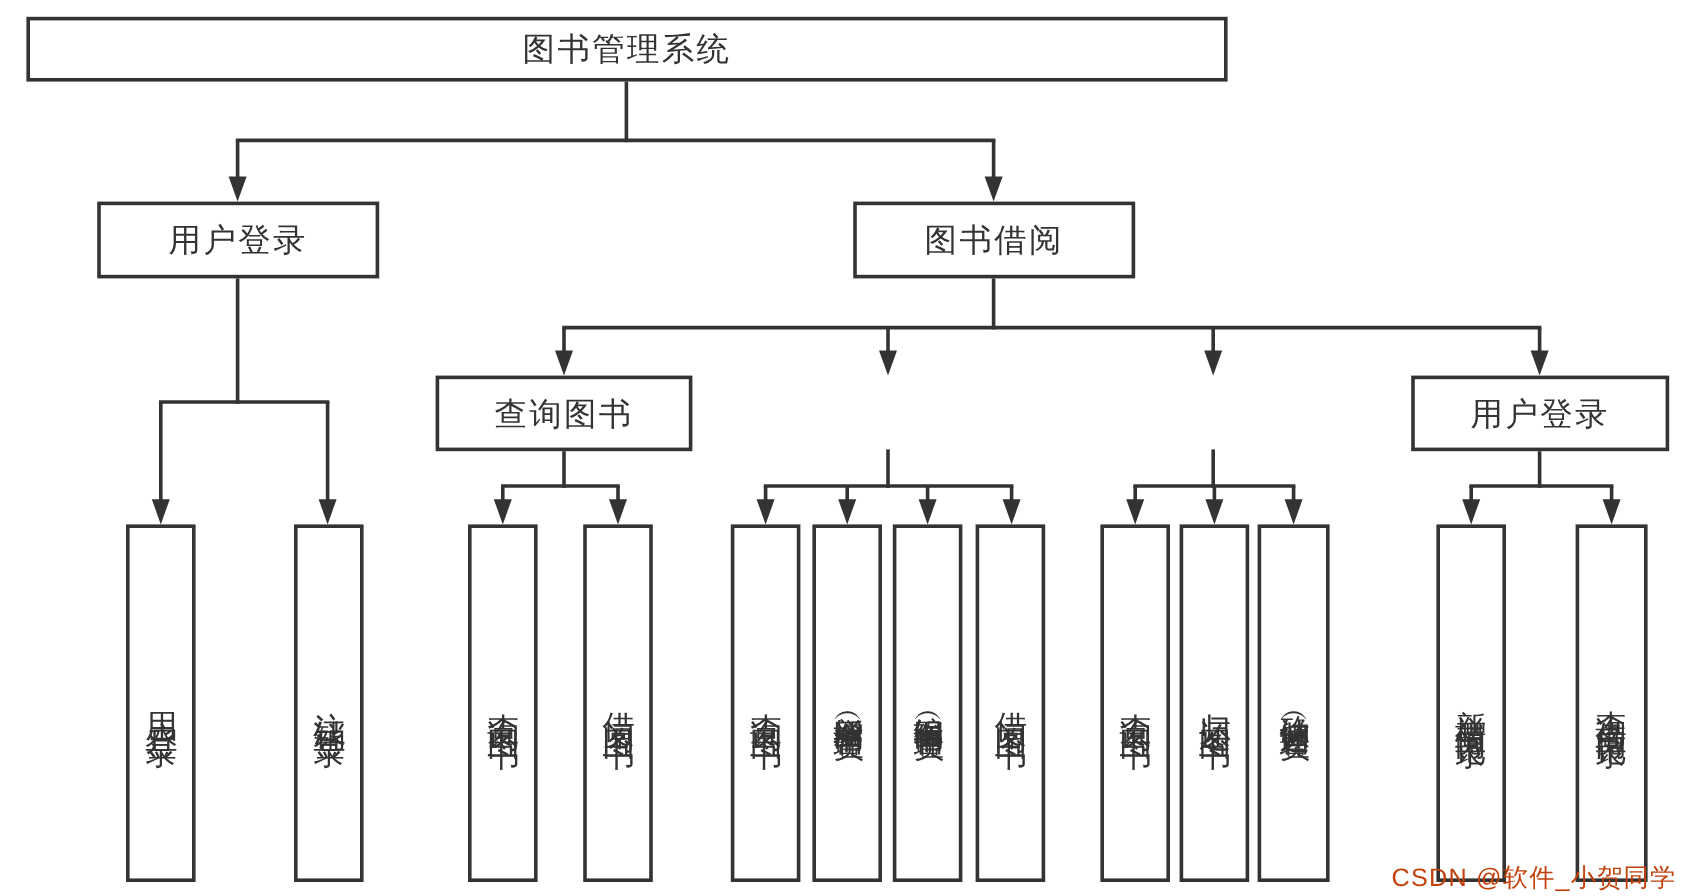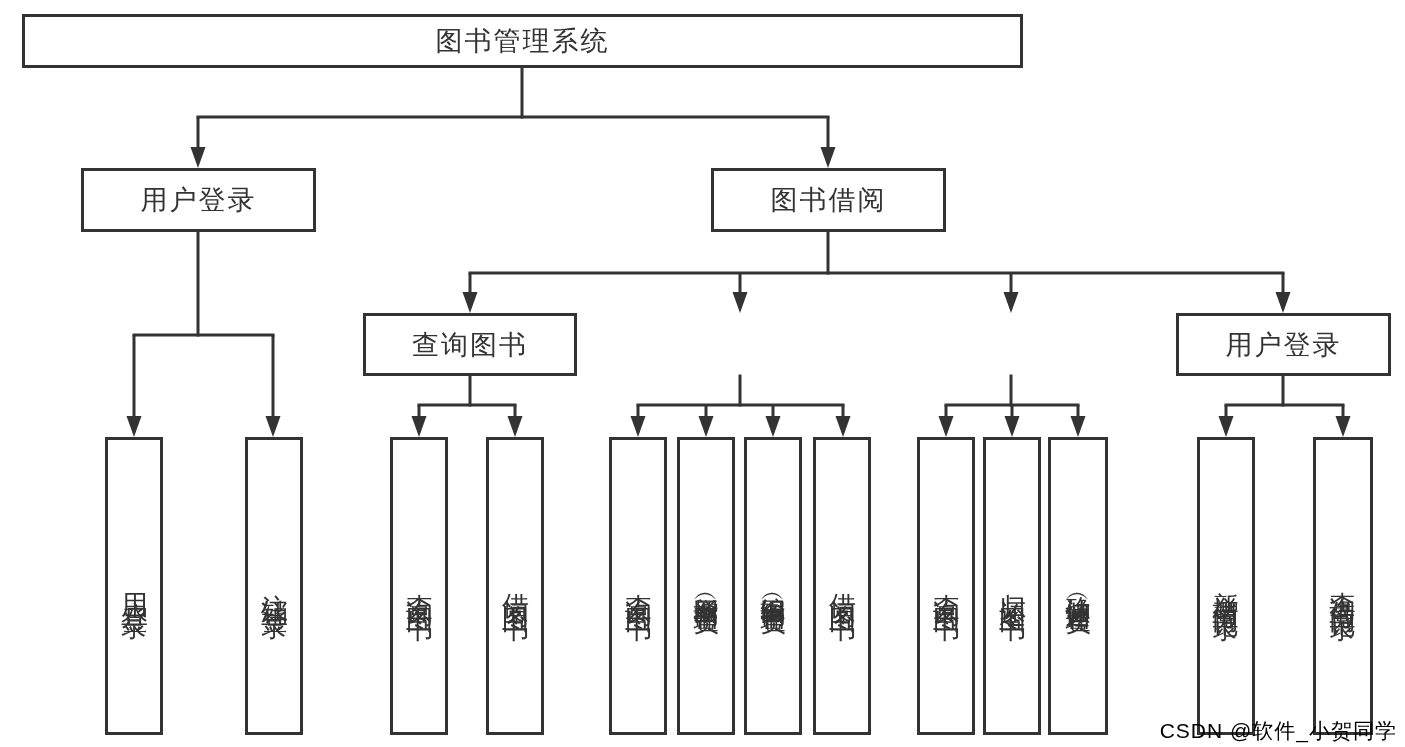--- a/index.html
+++ b/index.html
@@ -50,21 +50,21 @@
   }
   .leaf.medium span {
     font-size: 26px;
     letter-spacing: 5px;
   }
   #watermark {
     position: absolute;
     top: 717px;
     right: 8px;
     font-size: 21px;
-    color: #000000;
+    color: #c2410c;
     letter-spacing: 1px;
     white-space: nowrap;
     z-index: 5;
     margin-left: 34px;
   }
 </style>
 </head>
 <body>
 
 <div id="stage">

